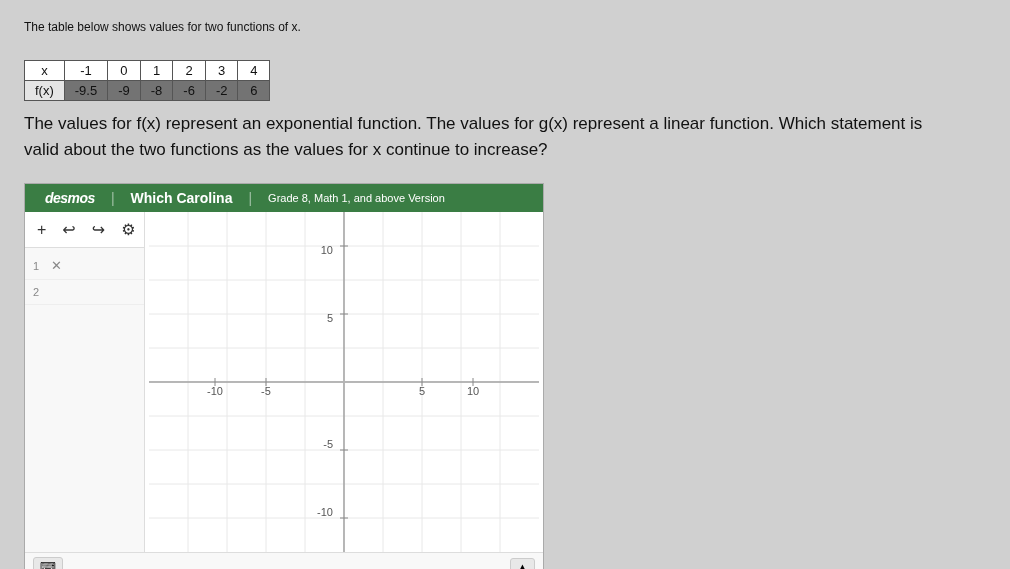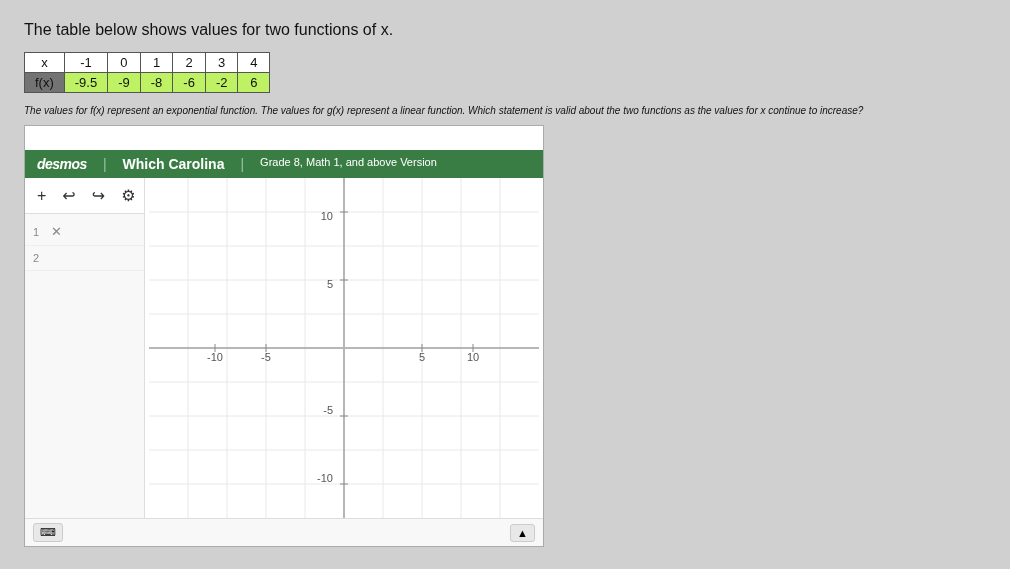--- a/index.html
+++ b/index.html
@@ -7,72 +7,71 @@
       font-family: Arial, sans-serif;
       background: #d0d0d0;
       width: 1010px;
       min-height: 569px;
       padding: 18px 24px;
       font-size: 13px;
       color: #111;
     }
 
     .intro-text {
-      font-size: 16px;
-      margin-bottom: 10px;
+      font-size: 12px;
+      margin-bottom: 24px;
       line-height: 1.5;
     }
 
     .table-container {
       margin-bottom: 10px;
     }
 
     table.data-table {
       border-collapse: collapse;
       font-size: 13px;
     }
     table.data-table td {
       border: 1px solid #555;
       padding: 2px 10px;
       text-align: center;
       min-width: 32px;
-      background: #bef264;
+      background: #737373;
     }
     table.data-table td:first-child {
-      background: #737373;
+      background: #e5e5e5;
     }
     table.data-table tr:first-child td {
       background: #fff;
     }
 
     .question-text {
-      font-size: 10px;
-      margin-bottom: 7px;
+      font-size: 17px;
+      margin-bottom: 21px;
       line-height: 1.5;
       max-width: 900px;
-      font-style: italic;
     }
 
     .desmos-widget {
       display: flex;
       flex-direction: column;
       border: 1px solid #aaa;
       width: 520px;
       background: #fff;
     }
 
     .desmos-header {
       background: #3a7d44;
       color: #fff;
       display: flex;
-      padding: 6px 12px;
+      align-items: center;
+      padding: 6px 20px;
       gap: 12px;
       font-size: 14px;
       font-weight: bold;
-      margin-top: 24px;
     }
 
     .desmos-header .separator {
       color: rgba(255,255,255,0.5);
       font-weight: 300;
       margin: 0 4px;
     }
 
     .desmos-header .grade-label {
       font-size: 11px;

